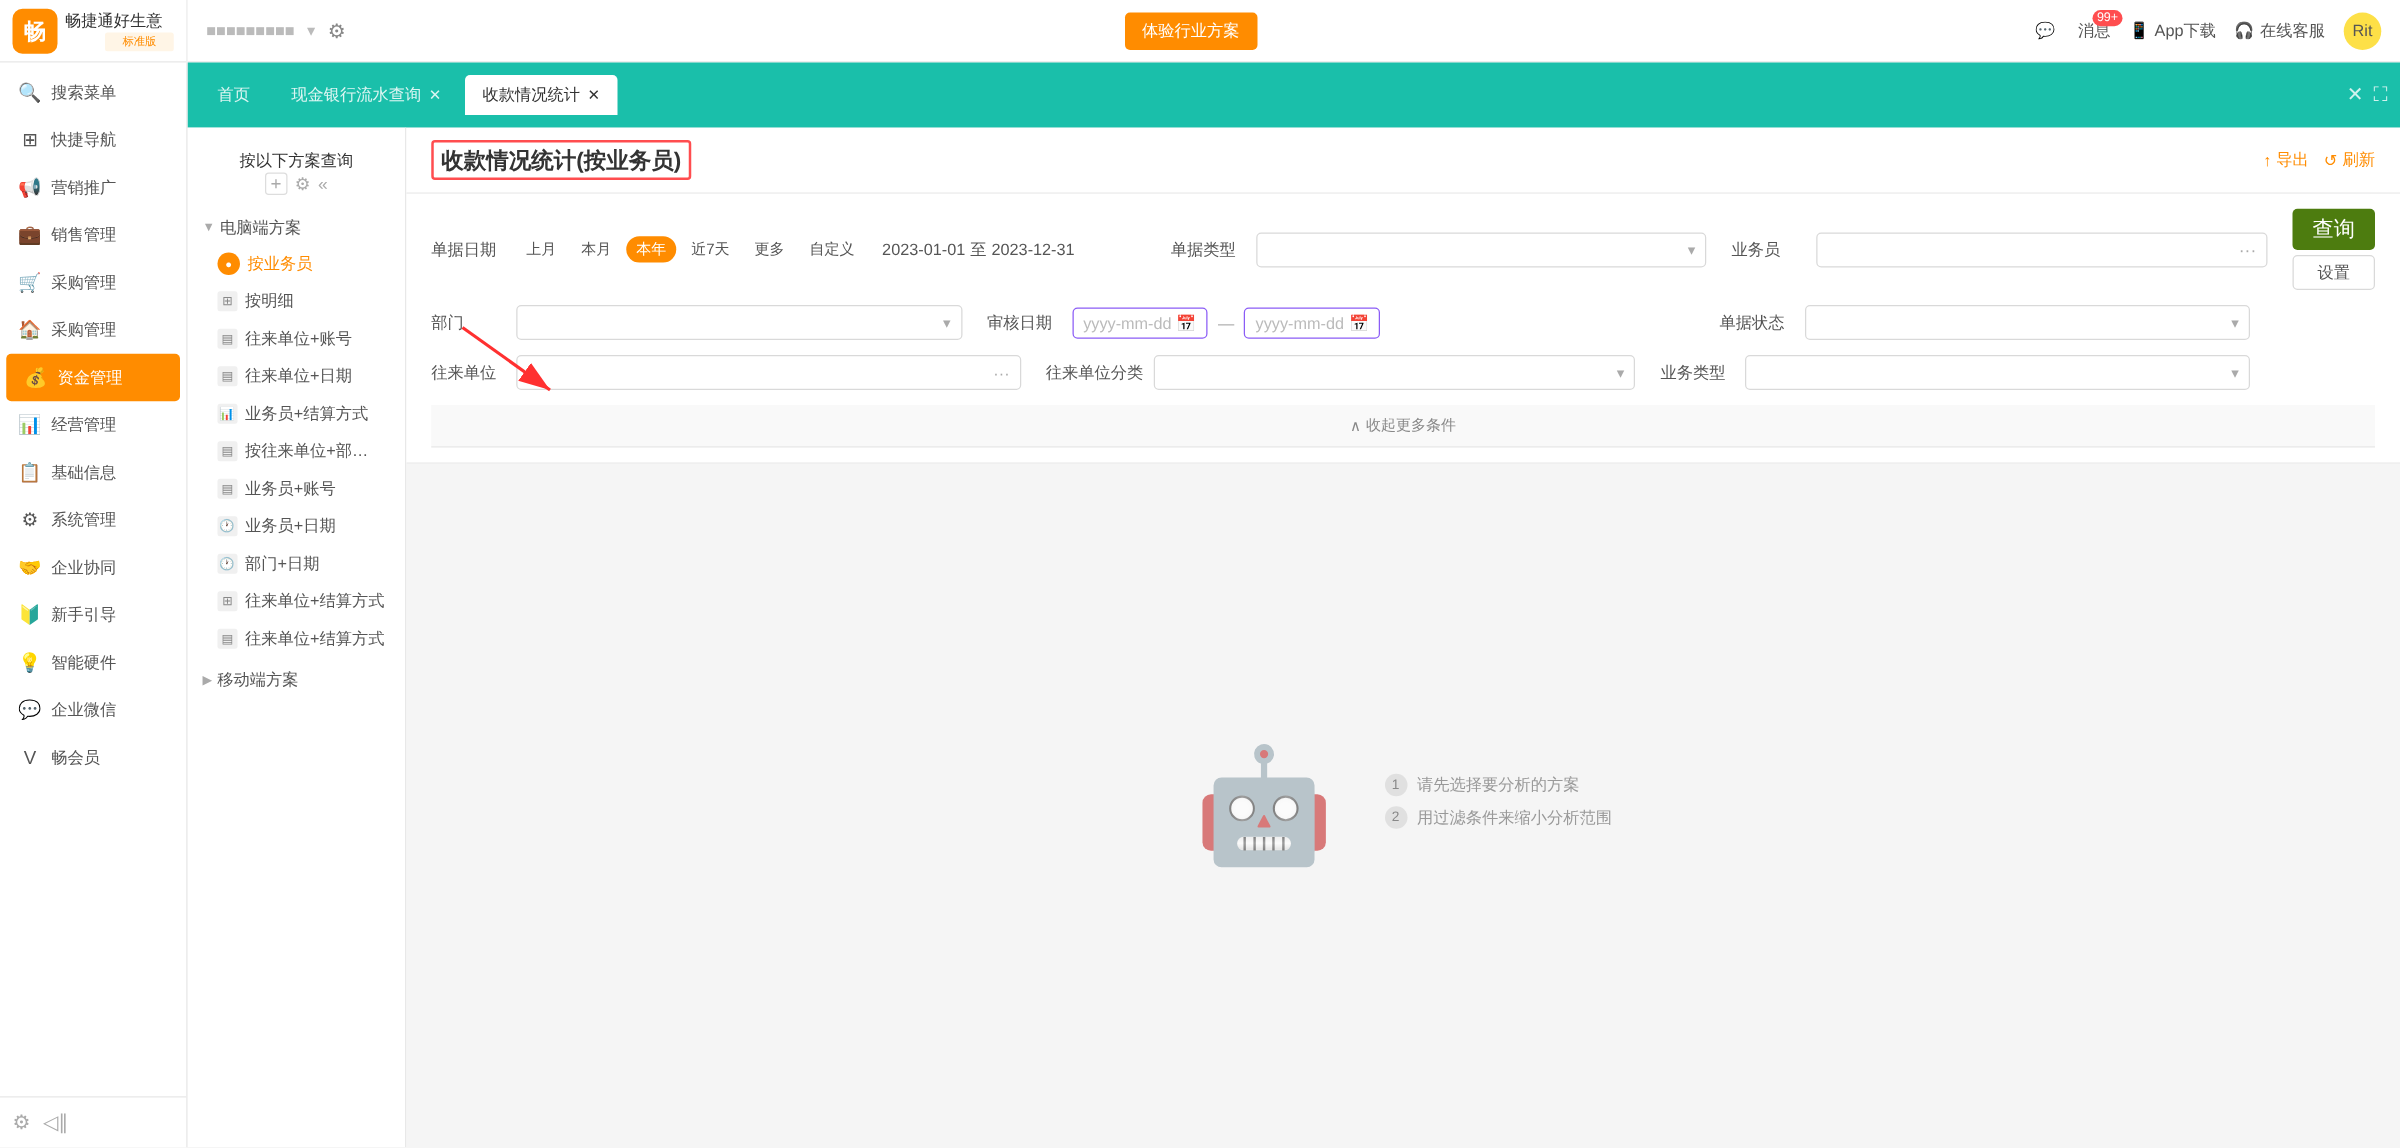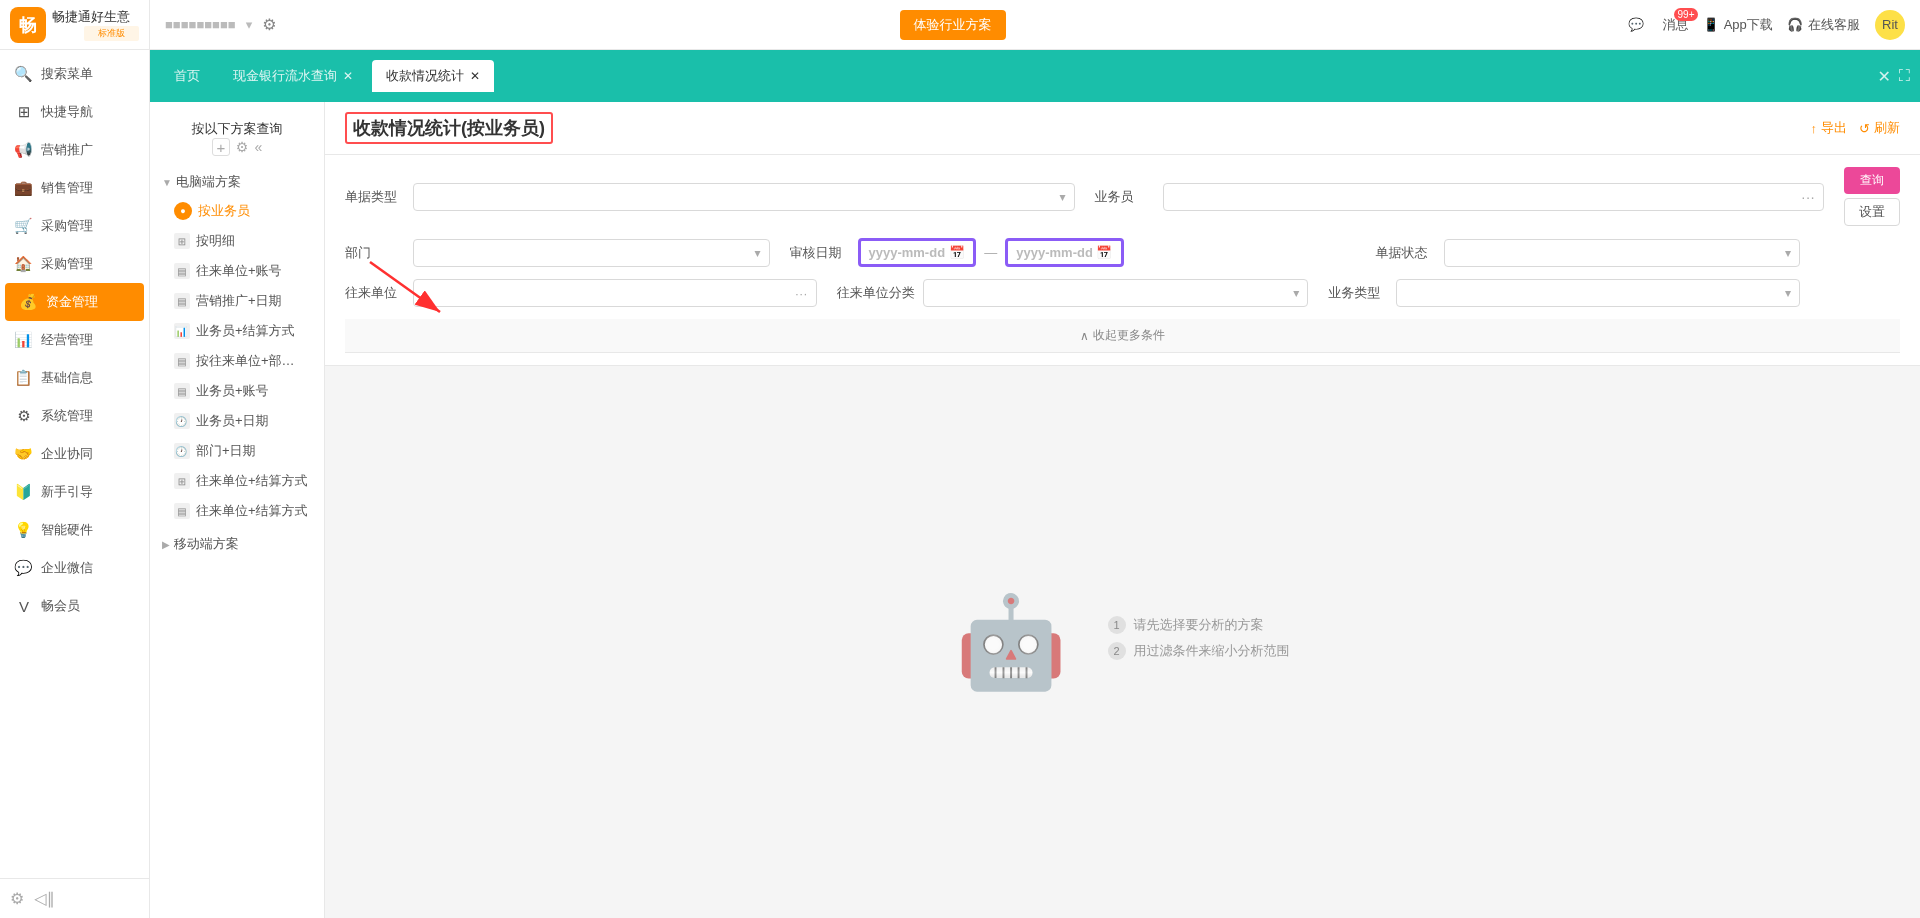--- a/index.html
+++ b/index.html
@@ -63,24 +63,24 @@
     .filter-row:last-child { margin-bottom: 0; }
     .filter-item { display: flex; align-items: center; gap: 8px; flex: 1; }
     .filter-label { color: #555; font-size: 13px; white-space: nowrap; min-width: 60px; }
     .date-selector { display: flex; align-items: center; gap: 6px; flex: 1; }
     .date-tabs { display: flex; gap: 4px; }
     .date-tab { padding: 2px 8px; border-radius: 3px; cursor: pointer; font-size: 12px; color: #555; }
     .date-tab.active { background: #ff8c00; color: white; border-radius: 12px; }
     .date-range { display: flex; align-items: center; gap: 4px; font-size: 12px; color: #555; margin-left: 8px; }
     .filter-select { flex: 1; border: 1px solid #d9d9d9; border-radius: 4px; padding: 4px 8px; display: flex; align-items: center; justify-content: space-between; cursor: pointer; background: #fff; min-height: 28px; }
     .filter-select .arrow { color: #aaa; font-size: 12px; }
-    .date-input { border: 3px solid #8b5cf6; border-radius: 4px; padding: 4px 8px; font-size: 12px; color: #bbb; min-width: 100px; display: flex; align-items: center; gap: 4px; font-weight: bold; }
+    .date-input { border: 1px solid #8b5cf6; border-radius: 4px; padding: 4px 8px; font-size: 12px; color: #bbb; min-width: 100px; display: flex; align-items: center; gap: 4px; }
     .date-dash { color: #aaa; }
     .action-btns { display: flex; flex-direction: column; gap: 4px; }
-    .query-btn { background: #ec4899; color: white; border: none; padding: 5px 16px; border-radius: 4px; cursor: pointer; font-size: 12px; }
+    .query-btn { background: #4d7c0f; color: white; border: none; padding: 5px 16px; border-radius: 4px; cursor: pointer; font-size: 17px; }
     .setting-btn { background: #fff; color: #555; border: 1px solid #d9d9d9; padding: 4px 14px; border-radius: 4px; cursor: pointer; font-size: 13px; }
 
     
     .collapse-bar { display: flex; align-items: center; justify-content: center; padding: 8px; background: #f9f9f9; border-bottom: 1px solid #e8e8e8; cursor: pointer; }
     .collapse-bar span { color: #888; font-size: 12px; display: flex; align-items: center; gap: 4px; }
 
     
     .data-area { flex: 1; display: flex; align-items: center; justify-content: center; background: #f5f5f5; }
     .empty-state { text-align: center; padding: 40px; }
     .empty-tips { text-align: left; }
@@ -252,21 +252,21 @@
         <div class="scheme-item">
           <span class="scheme-item-icon-box" style="background:#f0f0f0;">⊞</span>
           <span>按明细</span>
         </div>
         <div class="scheme-item">
           <span class="scheme-item-icon-box">▤</span>
           <span>往来单位+账号</span>
         </div>
         <div class="scheme-item">
           <span class="scheme-item-icon-box">▤</span>
-          <span>营销推广+日期</span>
+          <span>往来单位+日期</span>
         </div>
         <div class="scheme-item">
           <span class="scheme-item-icon-box">📊</span>
           <span>业务员+结算方式</span>
         </div>
         <div class="scheme-item">
           <span class="scheme-item-icon-box">▤</span>
           <span style="overflow:hidden;text-overflow:ellipsis;white-space:nowrap;max-width:110px;">按往来单位+部门+收...</span>
         </div>
         <div class="scheme-item">
@@ -311,20 +311,38 @@
           <button class="refresh-btn">
             <span>↺</span>
             <span>刷新</span>
           </button>
         </div>
       </div>
 
       <div class="filter-area">
 
         <div class="filter-row">
+          <div class="filter-item" style="flex:2;">
+            <span class="filter-label">单据日期</span>
+            <div class="date-selector">
+              <div class="date-tabs">
+                <span class="date-tab">上月</span>
+                <span class="date-tab">本月</span>
+                <span class="date-tab active">本年</span>
+                <span class="date-tab">近7天</span>
+                <span class="date-tab">更多</span>
+                <span class="date-tab">自定义</span>
+              </div>
+              <div class="date-range">
+                <span>2023-01-01</span>
+                <span>至</span>
+                <span>2023-12-31</span>
+              </div>
+            </div>
+          </div>
           <div class="filter-item" style="flex:1.5;">
             <span class="filter-label">单据类型</span>
             <div class="filter-select">
               <span></span>
               <span class="arrow">▾</span>
             </div>
           </div>
           <div class="filter-item" style="flex:1.5;">
             <span class="filter-label">业务员</span>
             <div class="filter-select">

